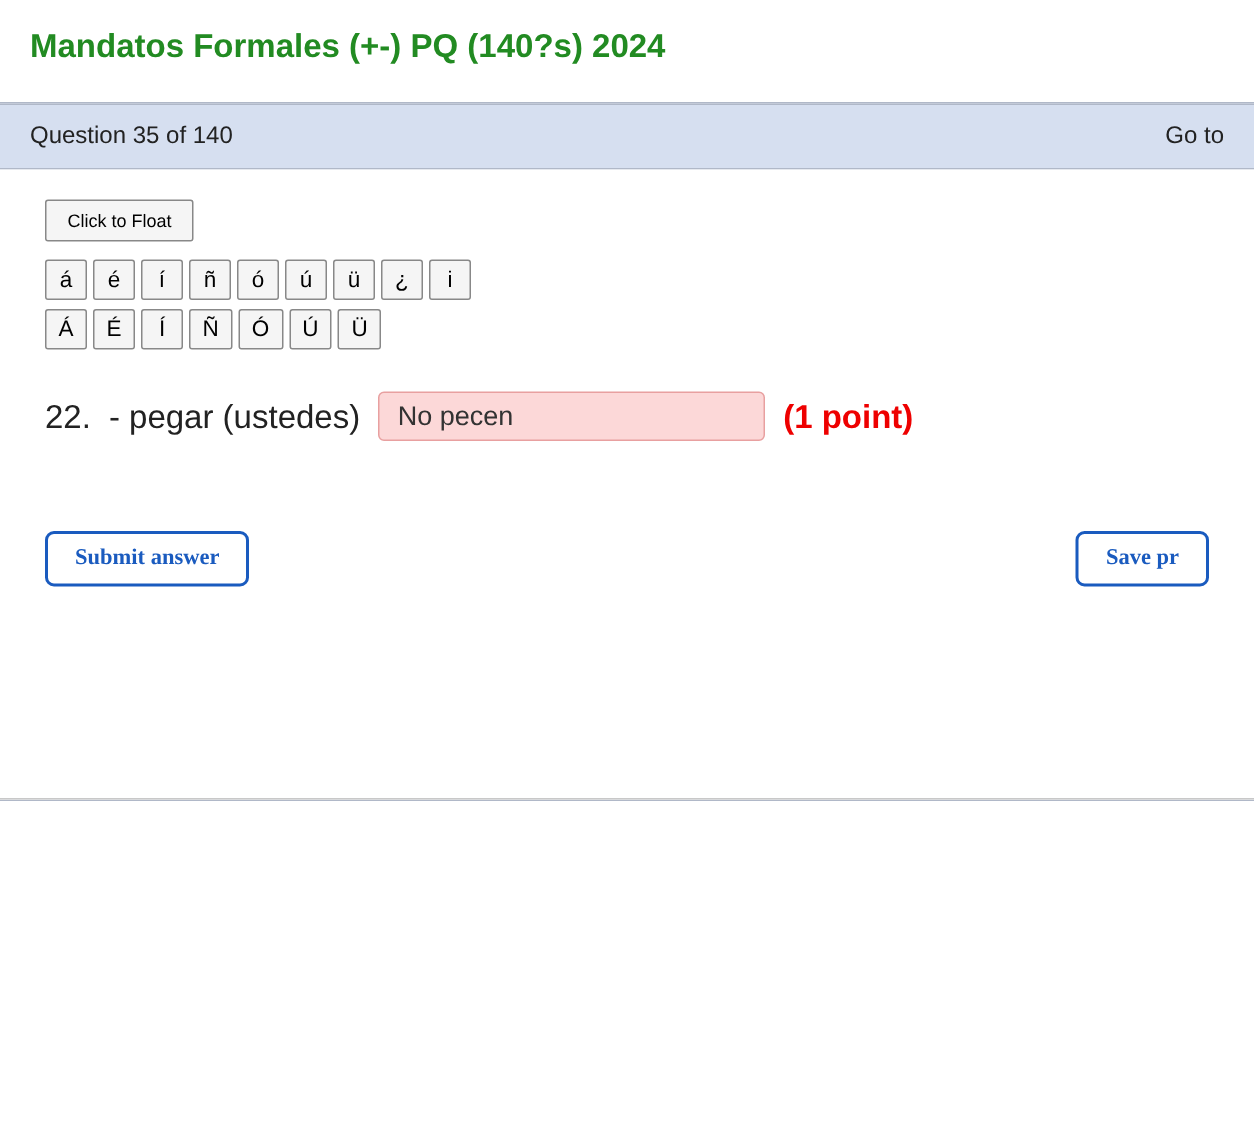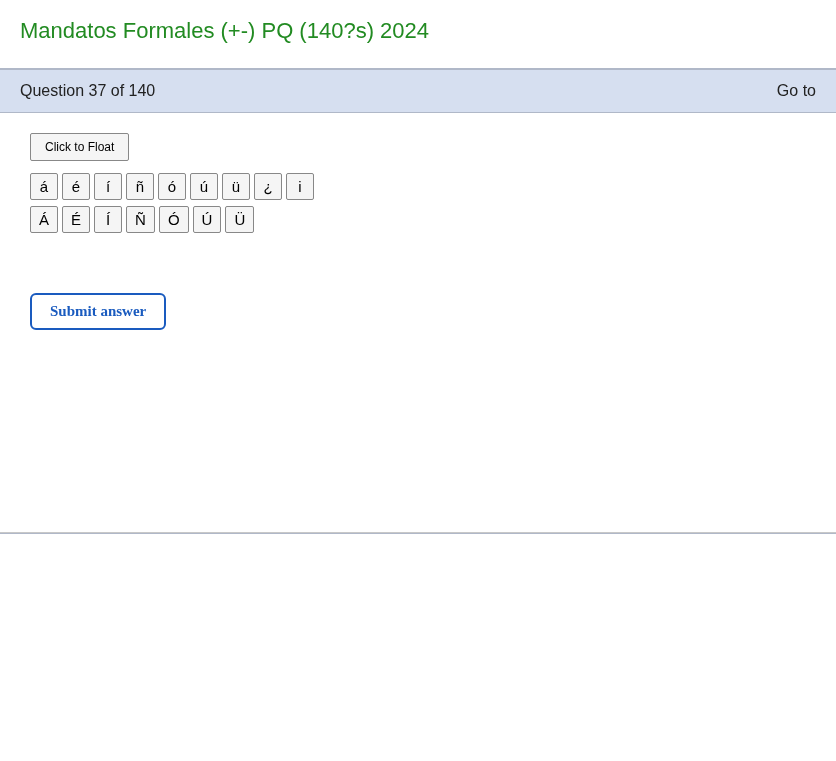--- a/index.html
+++ b/index.html
@@ -5,21 +5,21 @@
     * { box-sizing: border-box; margin: 0; padding: 0; }
     body {
       font-family: Arial, sans-serif;
       background: #fff;
       width: 836px;
       min-height: 761px;
     }
 
     .page-title {
       color: #228B22;
-      font-weight: normal;
+      font-weight: bold;
       font-size: 22px;
       padding: 18px 20px 14px 20px;
     }
 
     .question-card-wrapper {
       margin: 10px 0 0 0;
       border: 1px solid #b0b8c8;
       border-left: none;
       border-right: none;
     }
@@ -156,21 +156,21 @@
       
     }
   </style>
 </head>
 <body>
 
 <div class="page-title">Mandatos Formales (+-) PQ (140?s) 2024</div>
 
 <div class="question-card-wrapper">
   <div class="question-header">
-    <span>Question 37 of 140</span>
+    <span>Question 35 of 140</span>
     <div class="goto-section">
       <span>Go to</span>
     </div>
   </div>
 
   <div class="question-body">
 
     <button class="float-button">Click to Float</button>
 
     <div class="char-buttons-row">
@@ -188,21 +188,28 @@
     <div class="char-buttons-row">
       <button class="char-btn">Á</button>
       <button class="char-btn">É</button>
       <button class="char-btn">Í</button>
       <button class="char-btn">Ñ</button>
       <button class="char-btn">Ó</button>
       <button class="char-btn">Ú</button>
       <button class="char-btn">Ü</button>
     </div>
 
+    <div class="question-line">
+      <span class="question-number">22.</span>
+      <span class="question-text">- pegar (ustedes)</span>
+      <input class="answer-input" type="text" value="No pecen" style="">
+      <span class="points-label">(1 point)</span>
+    </div>
 
     <div class="action-buttons">
       <div class="action-buttons-left">
         <button class="btn-submit">Submit answer</button>
       </div>
+      <button class="btn-save">Save pr</button>
     </div>
 
   </div>
 </div>
 
 </body></html>

